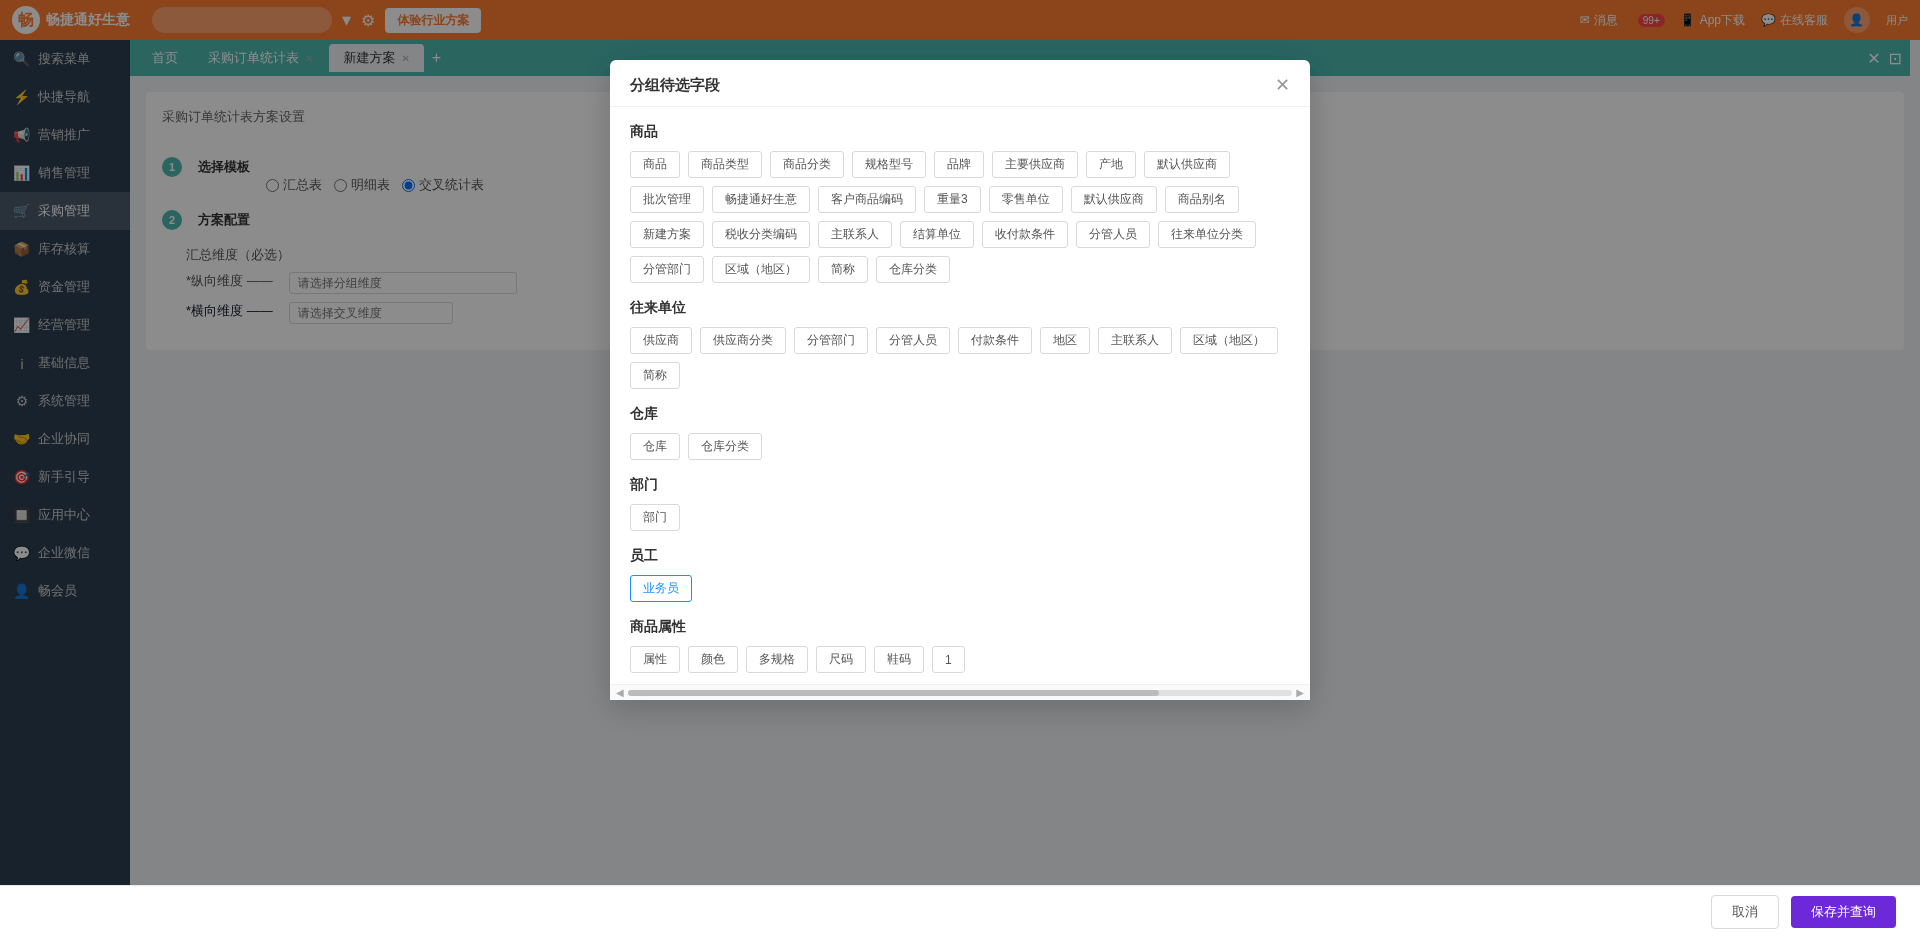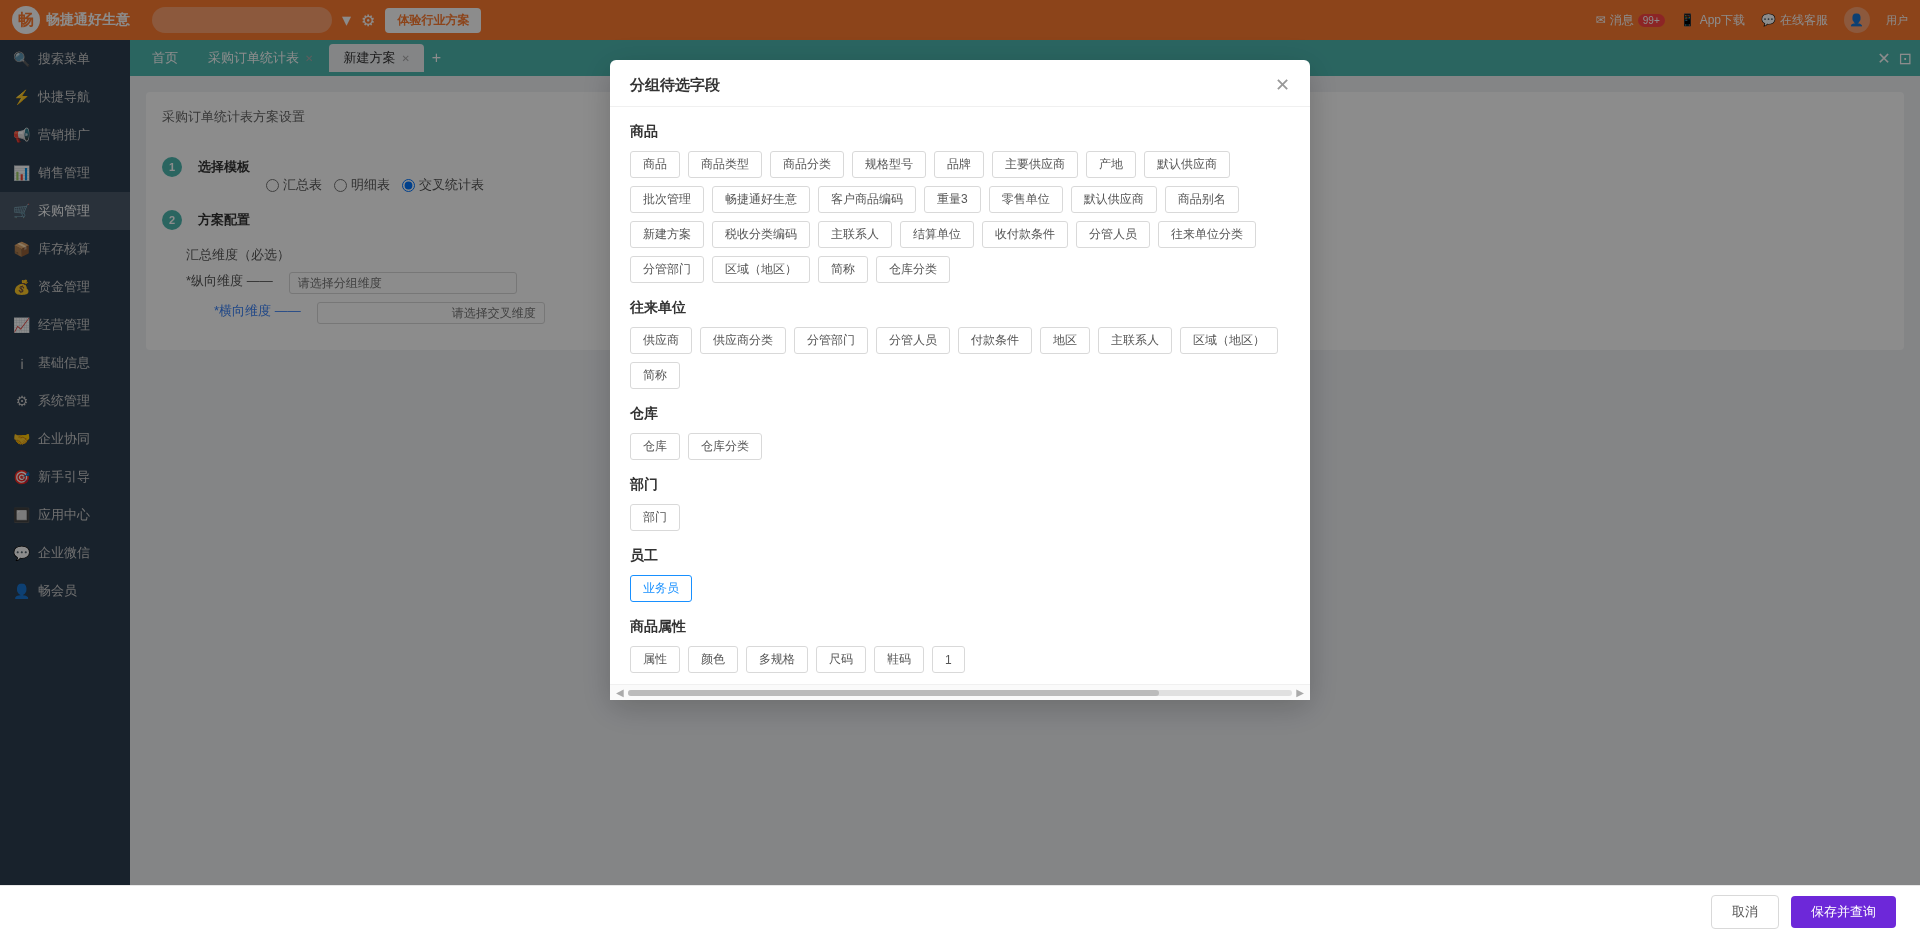--- a/index.html
+++ b/index.html
@@ -56,38 +56,39 @@
       display: flex; align-items: center; gap: 16px;
       color: white; font-size: 12px;
     }
     .header-right-item { display: flex; align-items: center; gap: 4px; cursor: pointer; }
     .badge {
       background: #ff4444;
       color: white;
       border-radius: 10px;
       padding: 1px 5px;
       font-size: 10px;
+      margin-left: 16px;
     }
     .avatar-circle {
       width: 26px; height: 26px;
       border-radius: 50%;
       background: rgba(255,255,255,0.3);
       display: flex; align-items: center; justify-content: center;
       font-size: 12px; color: white;
     }
 
     
     .tab-bar {
       height: 36px;
       background: #4db8b0;
       display: flex;
       align-items: center;
       padding: 0 8px;
       position: fixed;
-      top: 40px; left: 130px; right: 0;
+      top: 40px; left: 130px; right: 10px;
       z-index: 99;
       gap: 2px;
     }
     .tab {
       height: 28px;
       padding: 0 14px;
       border-radius: 4px 4px 0 0;
       display: flex; align-items: center; gap: 6px;
       font-size: 13px;
       cursor: pointer;
@@ -424,22 +425,22 @@
       <span class="step-badge">2</span>
       <span class="step-label">方案配置</span>
     </div>
     <div style="margin-left: 24px; margin-bottom: 10px;">
       <div style="font-size:13px; color:#555; margin-bottom:8px;">汇总维度（必选）</div>
       <div style="display:flex; gap:16px; margin-bottom:8px;">
         <span style="color:#555;">*纵向维度 ——</span>
         <input style="border: 1px solid rgb(217, 217, 217); padding: 3px 8px; border-radius: 3px; width: 228px; font-size: 12px;" placeholder="请选择分组维度">
       </div>
       <div style="display:flex; gap:16px; margin-bottom:8px;">
-        <span style="color:#3b82f6;margin-left:28px;">*横向维度 ——</span>
-        <input style="border: 1px solid rgb(217, 217, 217); padding: 3px 8px; border-radius: 3px; width: 228px; font-size: 12px; text-align: right;" placeholder="请选择交叉维度">
+        <span style="color:#0f172a;">*横向维度 ——</span>
+        <input style="border: 1px solid rgb(217, 217, 217); padding: 3px 8px; border-radius: 3px; width: 164px; font-size: 12px;" placeholder="请选择交叉维度">
       </div>
     </div>
   </div>
 </div>
 
 <div class="modal-overlay">
   <div class="modal">
 
     <div class="modal-header">
       <span class="modal-title">分组待选字段</span>

